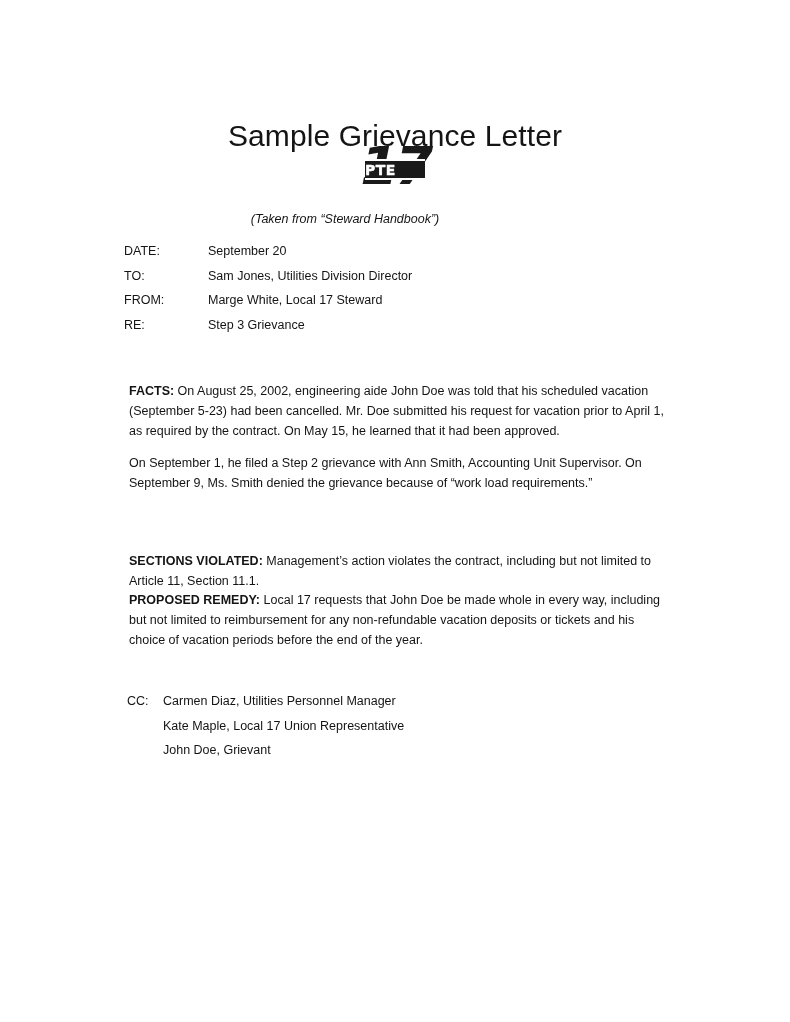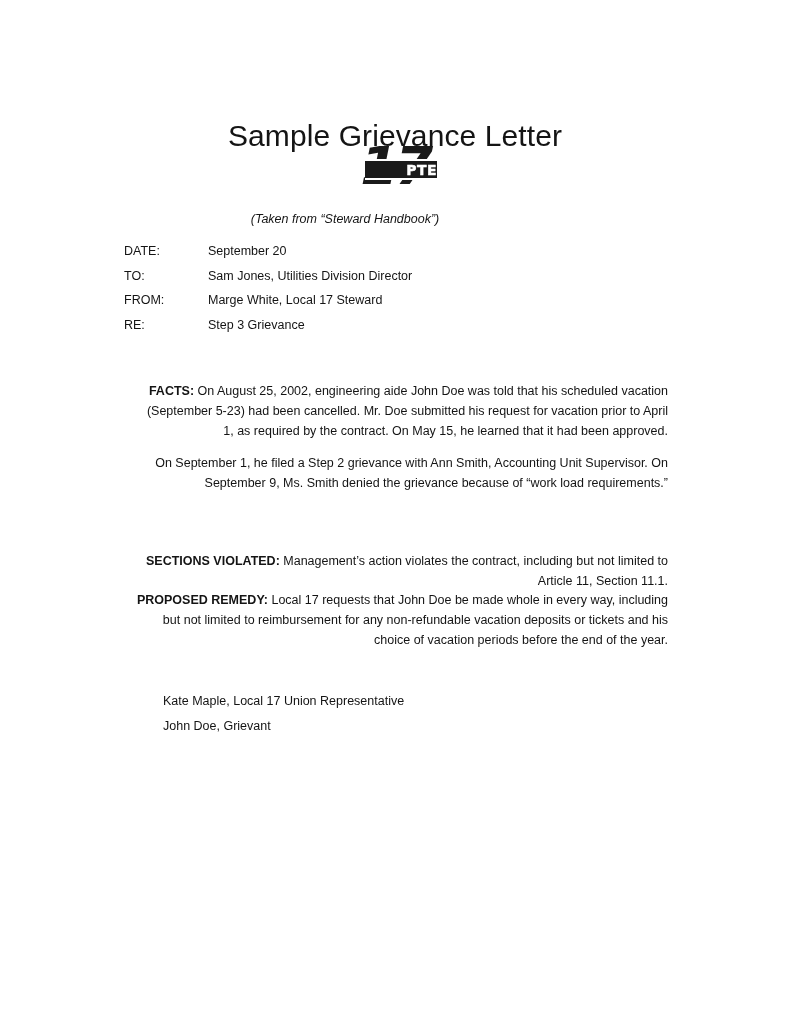--- a/index.html
+++ b/index.html
@@ -65,28 +65,28 @@
     line-height: 56px;
     letter-spacing: -3px;
     color: #1a1a1a;
     text-align: center;
     transform: scaleX(1.05);
   }
   .logo .band {
     position: absolute;
     left: 3px;
     top: 18px;
-    width: 72px;
+    width: 60px;
     height: 17px;
     background: #1a1a1a;
     border-top: 2px solid #ffffff;
     border-bottom: 2px solid #ffffff;
     display: flex;
     align-items: center;
-    justify-content: flex-end;
+    justify-content: flex-start;
   }
   .logo .band-text {
     font-family: "DejaVu Sans", sans-serif;
     font-weight: 700;
     font-size: 14px;
     line-height: 14px;
     letter-spacing: 0.5px;
     color: #ffffff;
     -webkit-text-stroke: 0.4px #ffffff;
   }
@@ -129,22 +129,21 @@
   .body-block {
     position: absolute;
     left: 124px;
     width: 544px;
     font-size: 12.5px;
     line-height: 20px;
     color: #141414;
     text-align: left;
   }
   .body-block p {
-    margin: 0 0 12px 12px;
-    text-align: right;
+    margin: 0 0 12px 5px;
   }
   .body-block p:last-child { margin-bottom: 0; }
   .lead {
     font-weight: 700;
   }
 
   #facts-block   { top: 381px; }
   #sections-block{ top: 551px; }
   #remedy-block  { top: 590px; }
 
@@ -226,20 +225,24 @@
   <div class="body-block" id="sections-block">
     <p><span class="lead">SECTIONS VIOLATED:</span><span> Management’s action violates the contract, including but not limited to Article 11, Section 11.1.</span></p>
   </div>
 
   <div class="body-block" id="remedy-block">
     <p><span class="lead">PROPOSED REMEDY:</span><span> Local 17 requests that John Doe be made whole in every way, including but not limited to reimbursement for any non-refundable vacation deposits or tickets and his choice of vacation periods before the end of the year.</span></p>
   </div>
 
   <div class="cc-block">
     <div class="cc-row">
+      <span class="cc-label">CC:</span>
+      <span class="cc-name">Carmen Diaz, Utilities Personnel Manager</span>
+    </div>
+    <div class="cc-row">
       <span class="cc-label"></span>
       <span class="cc-name">Kate Maple, Local 17 Union Representative</span>
     </div>
     <div class="cc-row">
       <span class="cc-label"></span>
       <span class="cc-name">John Doe, Grievant</span>
     </div>
   </div>
 
 

